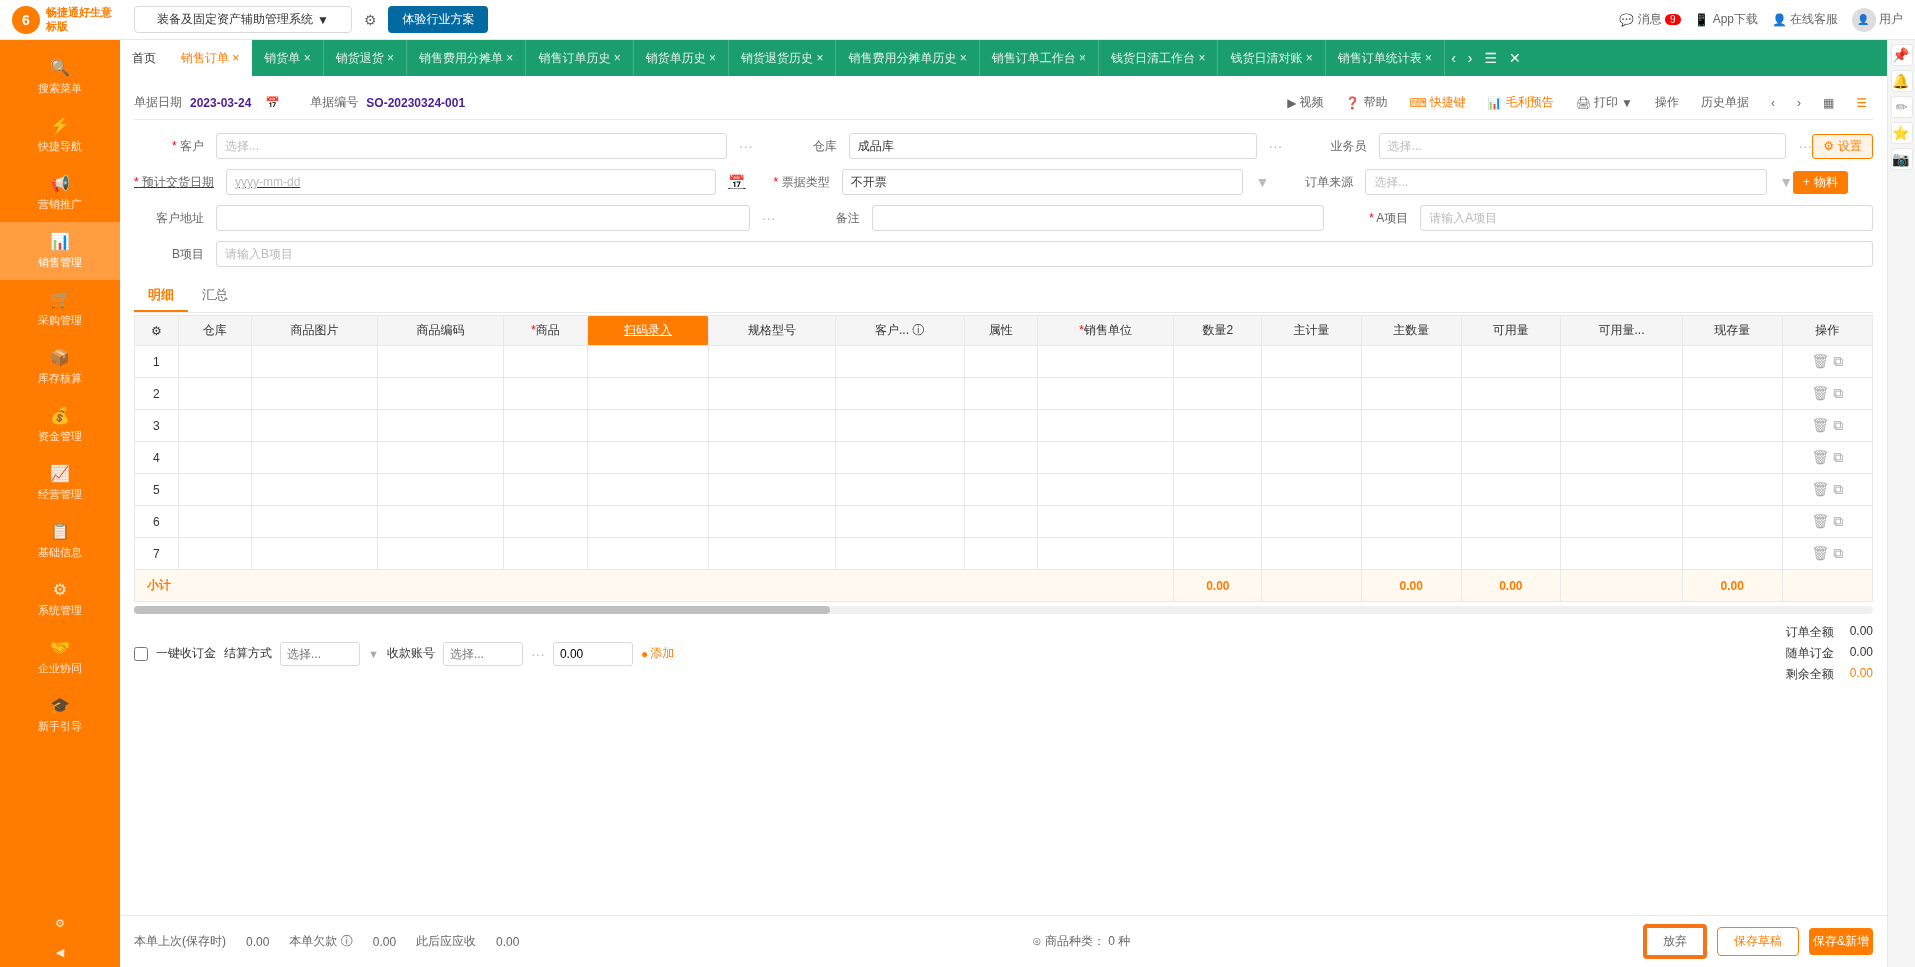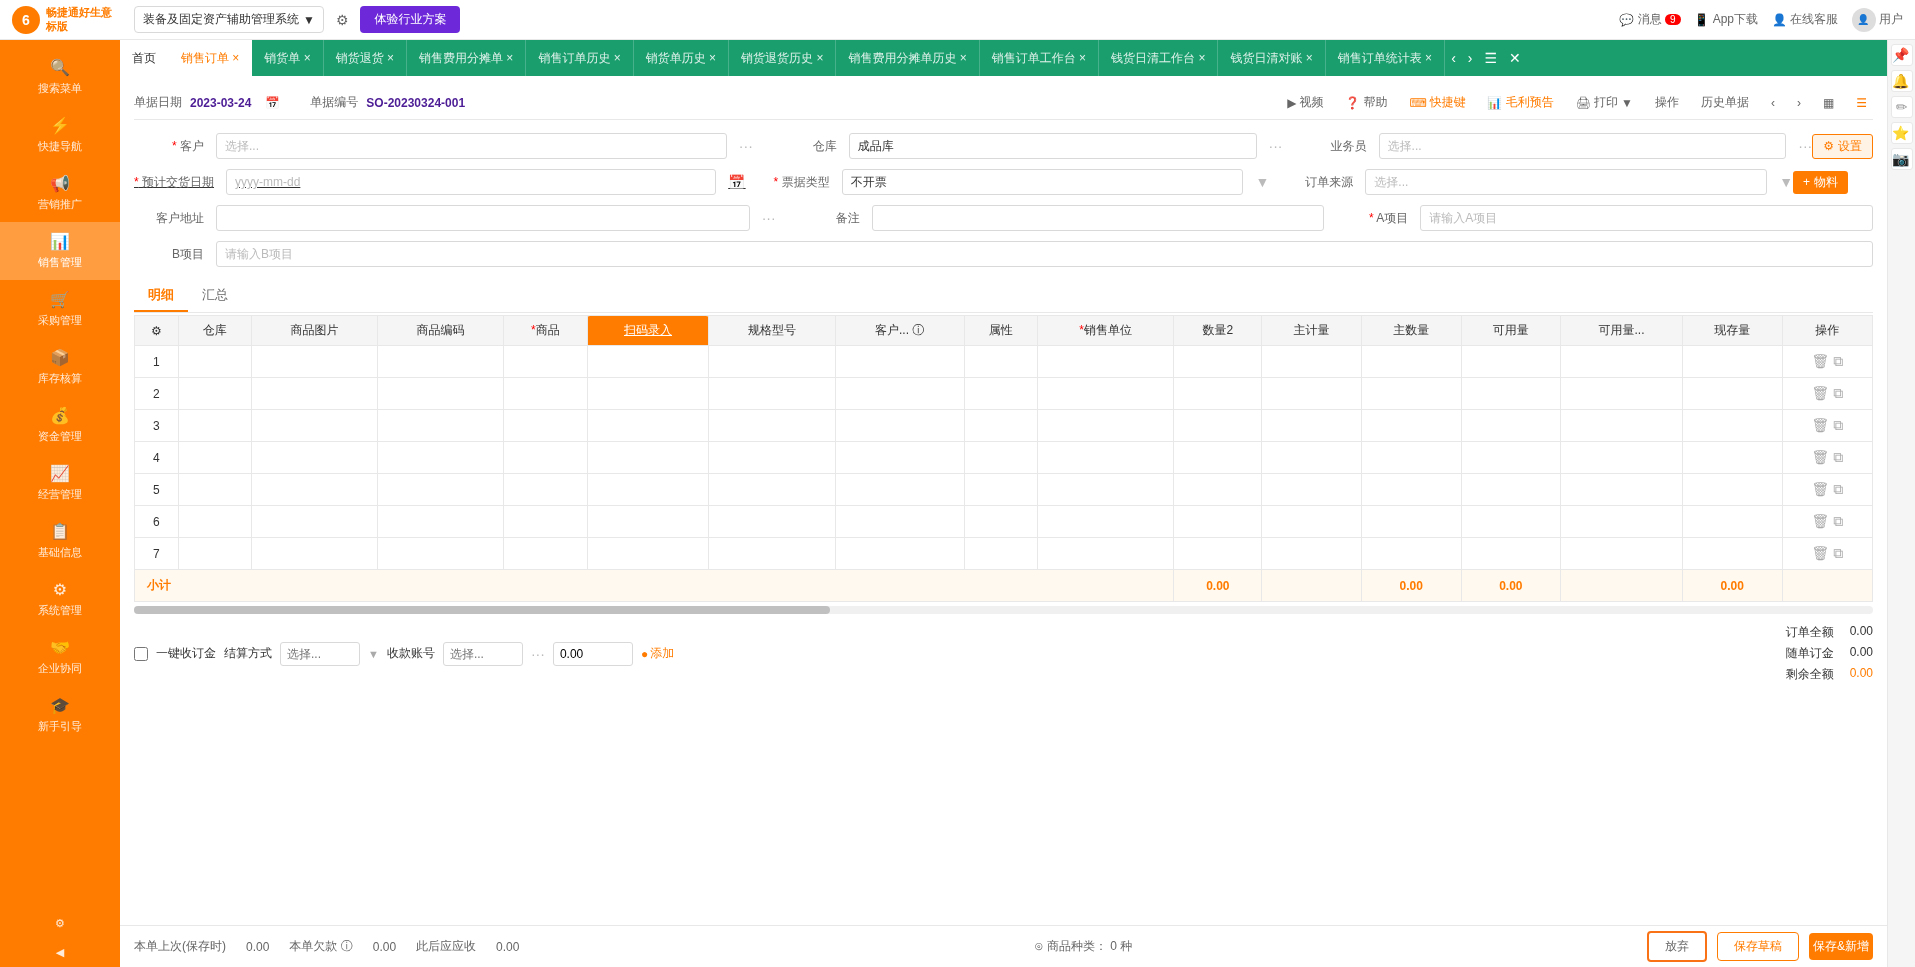--- a/index.html
+++ b/index.html
@@ -12,22 +12,22 @@
     .sidebar { width: 120px; background: #ff7c00; display: flex; flex-direction: column; align-items: center; padding-top: 8px; flex-shrink: 0; }
     .content-area { flex: 1; display: flex; flex-direction: column; overflow: hidden; }
     .tab-bar { height: 36px; background: #1a9e6e; display: flex; align-items: center; gap: 0; overflow: hidden; }
     .main-content { flex: 1; background: #fff; overflow: auto; padding: 10px 14px; position: relative; }
     .right-panel { width: 28px; background: #f5f5f5; border-left: 1px solid #e8e8e8; display: flex; flex-direction: column; align-items: center; padding: 4px 0; gap: 4px; }
 
     
     .logo-area { display: flex; align-items: center; gap: 6px; min-width: 110px; }
     .logo-icon { width: 28px; height: 28px; background: #ff7c00; border-radius: 50%; display: flex; align-items: center; justify-content: center; color: white; font-size: 14px; font-weight: bold; }
     .logo-text { font-size: 11px; color: #ff7c00; font-weight: bold; line-height: 1.2; }
-    .system-selector { display: flex; align-items: center; gap: 4px; font-size: 12px; color: #333; padding: 4px 8px; border: 1px solid #d9d9d9; border-radius: 4px; cursor: pointer; }
-    .btn-industry { background: #6d28d9; color: white; border: none; padding: 5px 14px; border-radius: 4px; cursor: pointer; font-size: 12px; }
+    .system-selector { display: flex; align-items: center; gap: 4px; font-size: 12px; color: #333; padding: 4px 22px; border: 1px solid #d9d9d9; border-radius: 4px; cursor: pointer; }
+    .btn-industry { background: #0369a1; color: white; border: none; padding: 5px 14px; border-radius: 4px; cursor: pointer; font-size: 12px; }
     .top-right { margin-left: auto; display: flex; align-items: center; gap: 14px; font-size: 12px; color: #666; }
     .top-right-item { display: flex; align-items: center; gap: 3px; cursor: pointer; }
     .badge { background: red; color: white; border-radius: 10px; padding: 0 5px; font-size: 10px; min-width: 16px; text-align: center; }
     .user-avatar { width: 24px; height: 24px; background: #ddd; border-radius: 50%; display: flex; align-items: center; justify-content: center; font-size: 10px; }
     .gear-icon { font-size: 14px; color: #666; cursor: pointer; }
 
     
     .sidebar-item { display: flex; flex-direction: column; align-items: center; padding: 10px 4px; cursor: pointer; width: 100%; color: rgba(255,255,255,0.85); font-size: 11px; gap: 4px; }
     .sidebar-item.active { background: rgba(255,255,255,0.25); color: white; }
     .sidebar-icon { font-size: 16px; }
@@ -66,24 +66,24 @@
     .data-table { width: 100%; border-collapse: collapse; font-size: 12px; margin-top: 2px; }
     .data-table th { background: #f5f5f5; border: 1px solid #e8e8e8; padding: 6px 4px; text-align: center; color: #333; font-weight: normal; white-space: nowrap; position: sticky; top: 0; z-index: 1; }
     .data-table th.orange { color: #ff7c00; background: #fff3e6; text-decoration: underline; }
     .data-table td { border: 1px solid #e8e8e8; padding: 4px; height: 32px; text-align: center; color: #333; }
     .row-num { color: #999; }
     .action-btns { display: flex; gap: 4px; justify-content: center; }
     .action-btn { color: #aaa; cursor: pointer; font-size: 14px; }
     .subtotal-row td { background: #fff9f0; color: #ff7c00; font-weight: bold; }
 
     
-    .footer-bar { height: 42px; background: #fff; border-top: 1px solid #e8e8e8; display: flex; align-items: center; padding: 0 14px; gap: 20px; font-size: 12px; color: #666; }
+    .footer-bar { height: 52px; background: #fff; border-top: 1px solid #e8e8e8; display: flex; align-items: center; padding: 0 14px; gap: 20px; font-size: 12px; color: #666; }
     .footer-info { display: flex; gap: 20px; align-items: center; }
     .footer-btns { margin-left: auto; display: flex; gap: 10px; align-items: center; }
-    .btn-discard { border: 2px solid #f97316; background: #fff; padding: 5px 16px; border-radius: 4px; cursor: pointer; font-size: 12px; color: #666; }
+    .btn-discard { border: 4px solid #f97316; background: #fff; padding: 5px 16px; border-radius: 4px; cursor: pointer; font-size: 12px; color: #666; }
     .btn-save { border: 1px solid #ff7c00; background: #fff; color: #ff7c00; padding: 5px 16px; border-radius: 4px; cursor: pointer; font-size: 12px; }
     .btn-save-new { background: #ff7c00; color: white; padding: 5px 4px; border-radius: 4px; cursor: pointer; font-size: 12px; border: none; }
     .goods-count { margin-left: auto; font-size: 12px; color: #666; }
 
     
     .payment-row { display: flex; align-items: center; gap: 8px; padding: 6px 0; font-size: 12px; }
     .checkbox { width: 14px; height: 14px; border: 1px solid #d9d9d9; border-radius: 2px; cursor: pointer; }
     .payment-input { border: 1px solid #d9d9d9; border-radius: 3px; padding: 2px 6px; height: 24px; font-size: 12px; width: 80px; }
     .add-btn { color: #ff7c00; cursor: pointer; display: flex; align-items: center; gap: 2px; }
 

